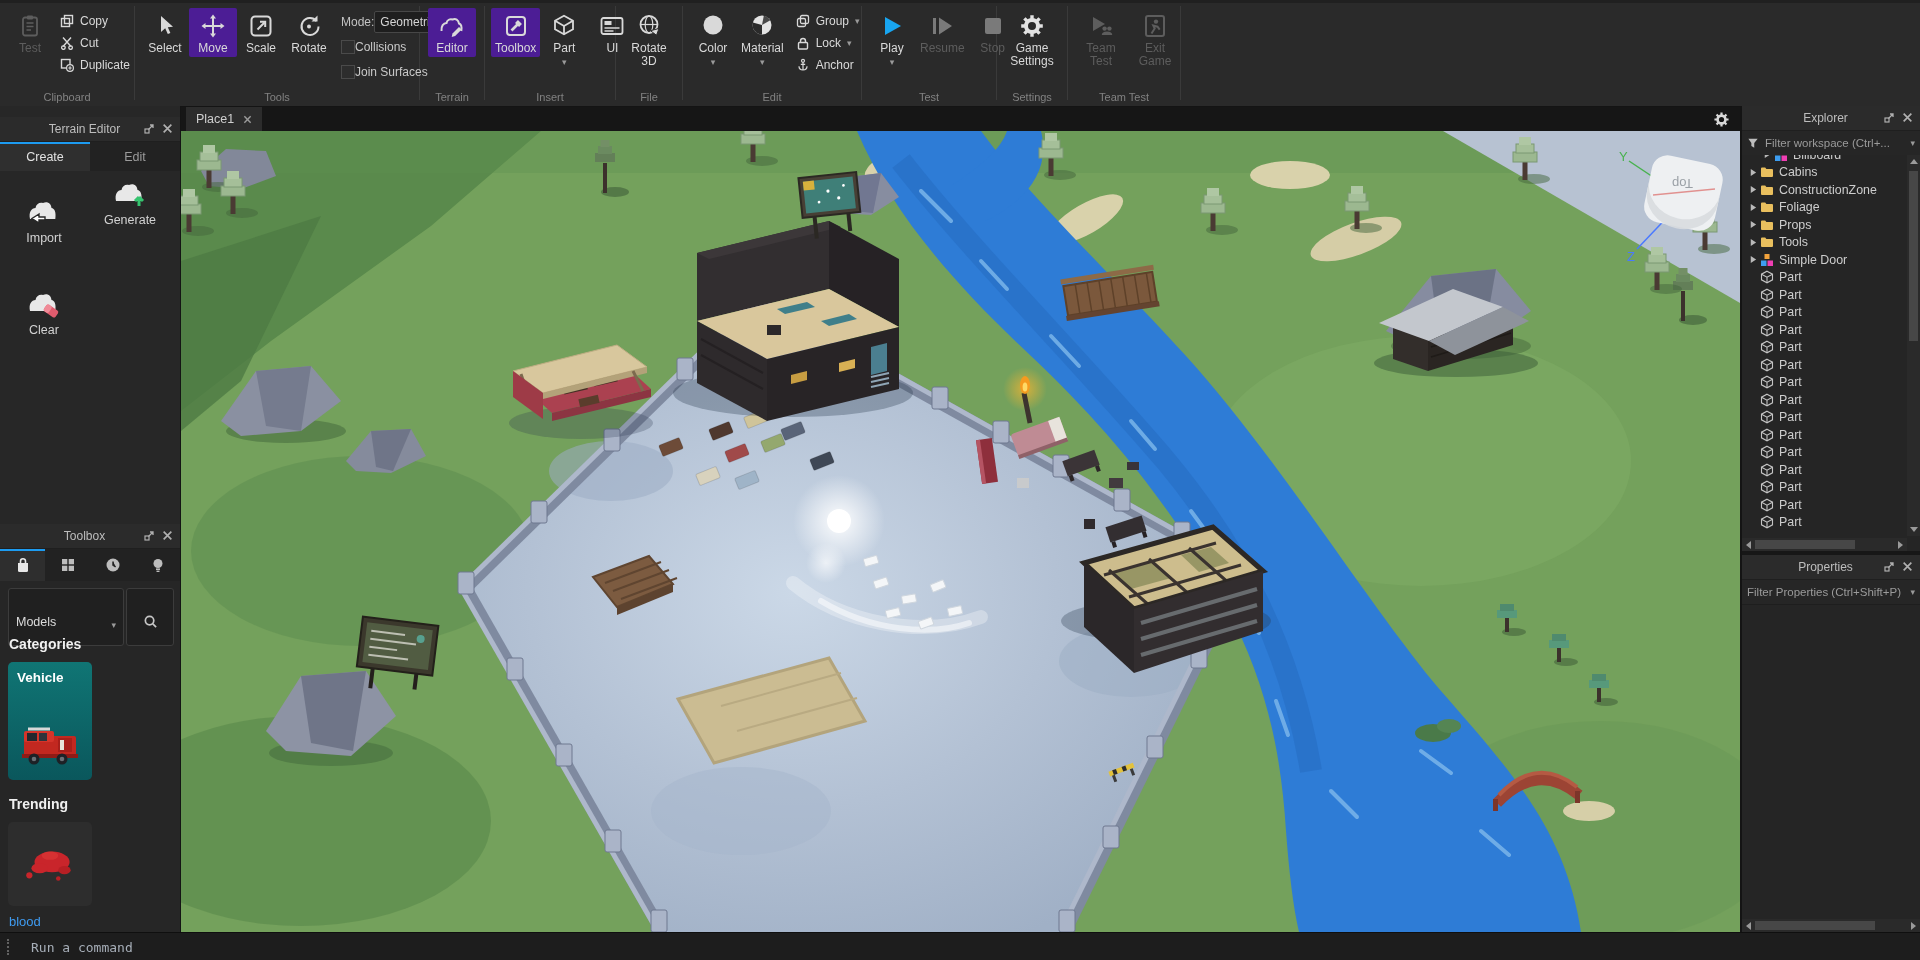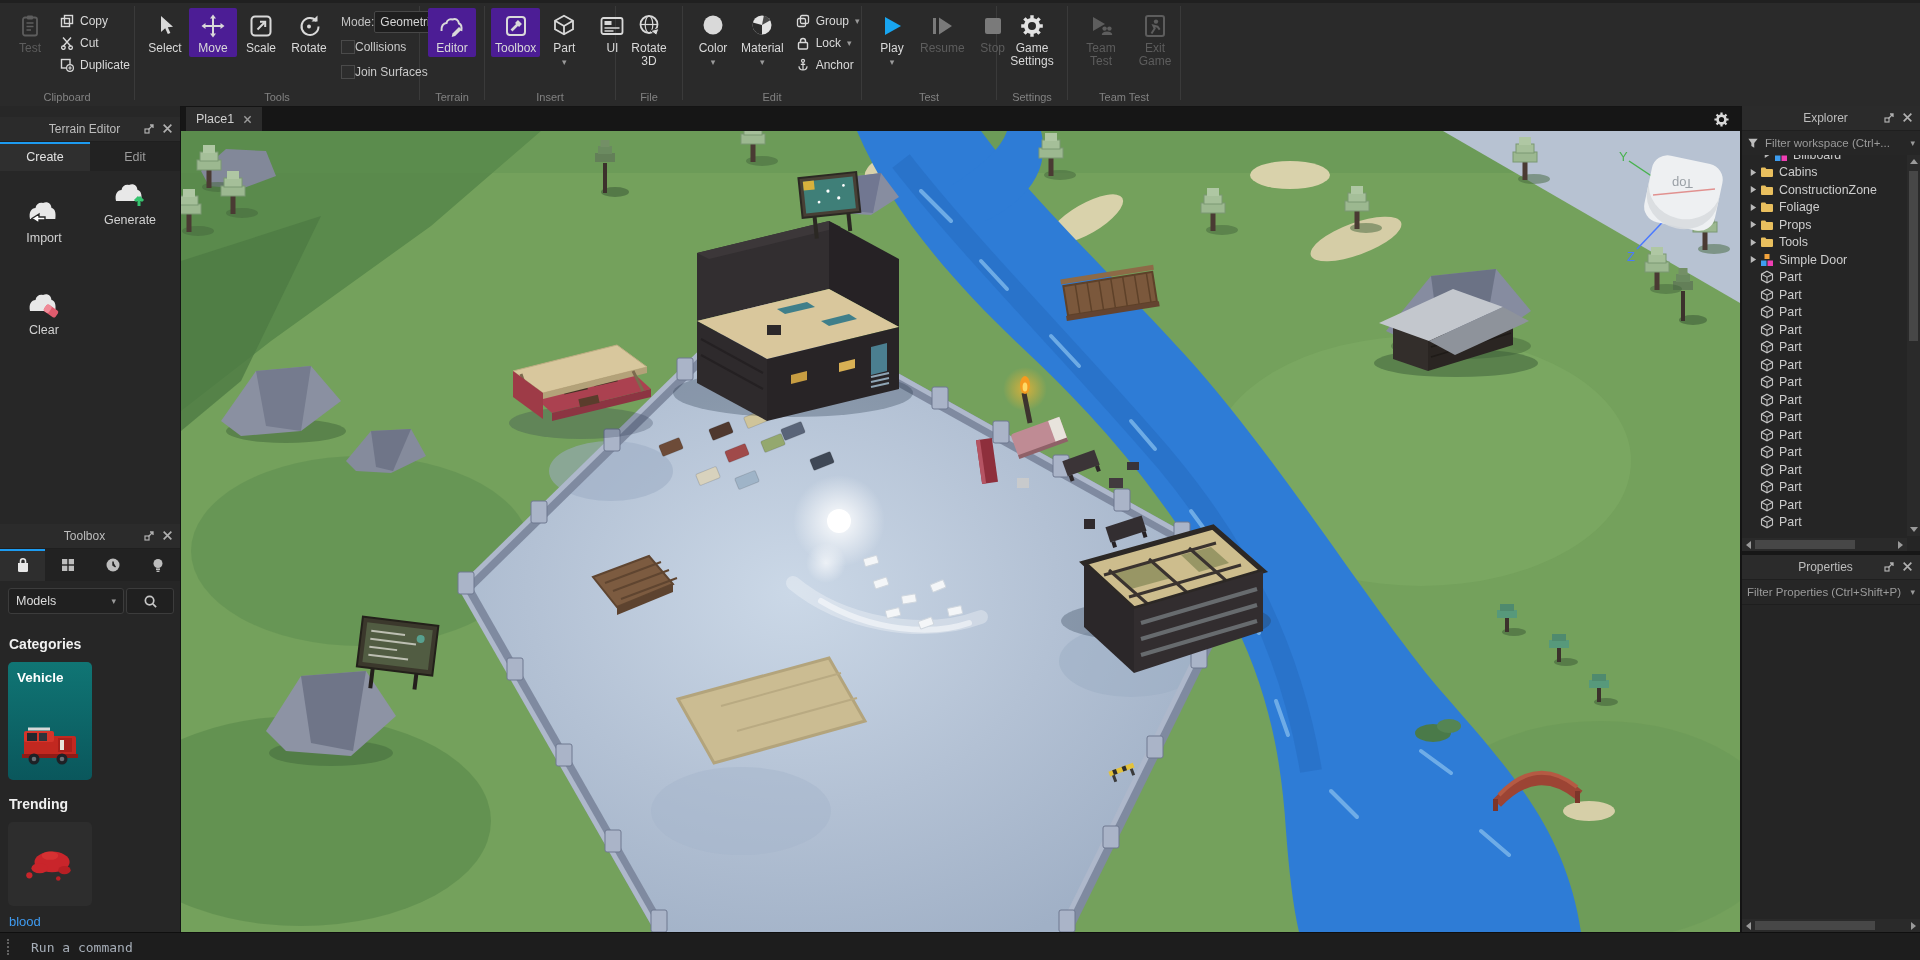--- a/index.html
+++ b/index.html
@@ -41,22 +41,22 @@
   .ttab{height:30px;display:flex;font-size:12.5px;}
   .ttab .cell{flex:1;display:flex;align-items:center;justify-content:center;background:#222222;color:#9c9c9c;position:relative;}
   .ttab .cell.on{background:#2f2f2f;color:#e2e2e2;}
   .ttab .cell.on:before{content:"";position:absolute;top:0;left:0;right:0;height:2px;background:#1d9bf0;}
   .terbtn{position:absolute;width:72px;display:flex;flex-direction:column;align-items:center;gap:4px;
           font-size:12.5px;color:#d2d2d2;}
   .tbx-tabs{height:32px;display:flex;}
   .tbx-tabs .cell{width:45px;display:flex;align-items:center;justify-content:center;position:relative;}
   .tbx-tabs .cell.on{background:#2e2e2e;}
   .tbx-tabs .cell.on:before{content:"";position:absolute;top:0;left:0;right:0;height:2px;background:#1d9bf0;}
-  .dropdown{display:flex;align-items:center;justify-content:space-between;background:#202020;border:1px solid #3c3c3c;
-            border-radius:3px;height:24px;padding:0 7px;font-size:12.5px;color:#dcdcdc;}
+  .dropdown{display:flex;align-items:flex-end;justify-content:space-between;background:#202020;border:1px solid #3c3c3c;
+            border-radius:3px;height:24px;padding:16px 7px;font-size:12.5px;color:#dcdcdc;}
   .heading{position:relative;font-size:14px;font-weight:bold;color:#f0f0f0;}
   .seeall{position:absolute;left:40px;top:2px;font-size:16px;font-weight:normal;color:#ef4444;margin-top:32px;}
   .card{border-radius:5px;overflow:hidden;position:relative;}
   
   #rightcol{left:1742px;top:106px;width:178px;height:826px;background:#252525;}
   .filterrow{height:24px;display:flex;align-items:center;gap:5px;padding:0 5px;background:#262626;
              border-bottom:1px solid #1e1e1e;font-size:11.5px;color:#9b9b9b;}
   .trow{height:17.5px;display:flex;align-items:center;font-size:12.4px;color:#cdcdcd;}
   .trow .exp{width:10px;margin-left:6px;flex:0 0 10px;}
   .trow .exp.deep{margin-left:20px;}

